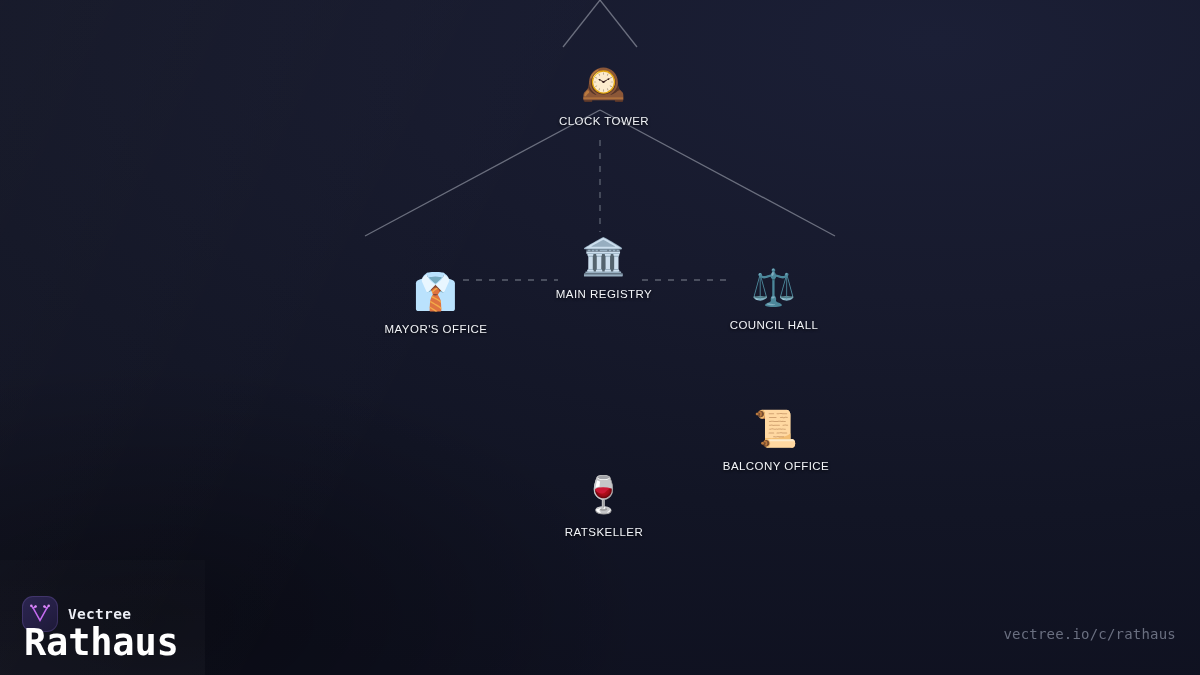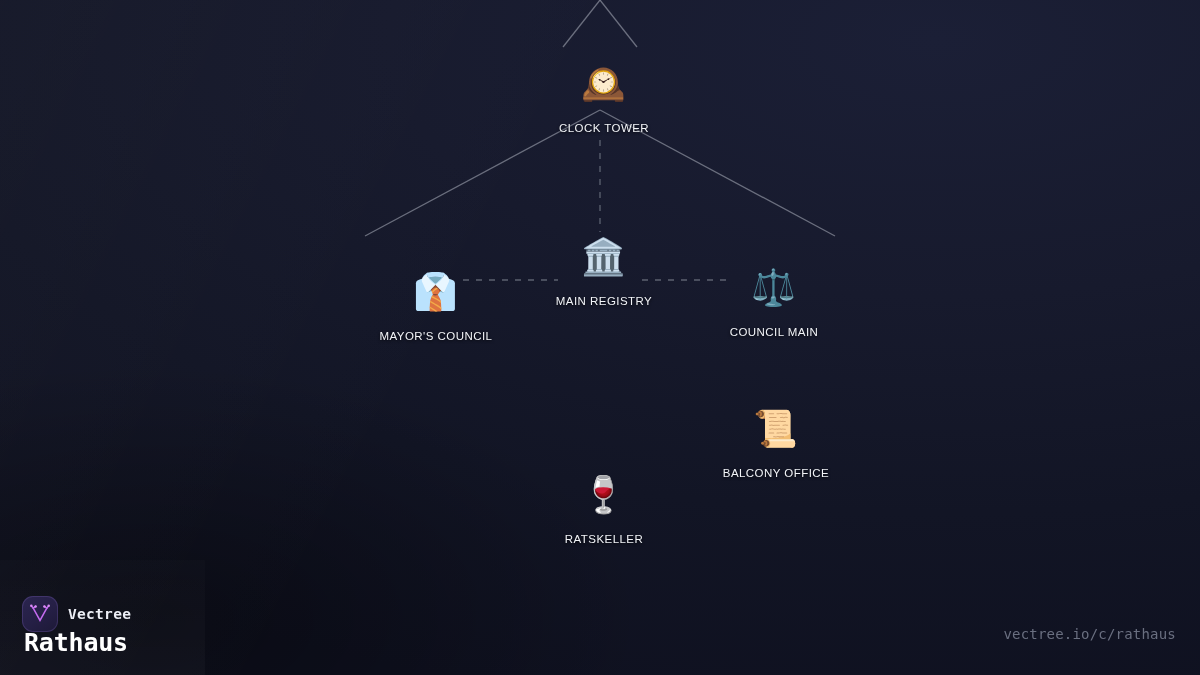--- a/index.html
+++ b/index.html
@@ -33,21 +33,21 @@
     user-select:none;
   }
   .node .glyph {
     font-size:36px;
     line-height:44px;
     display:block;
     font-family:"DejaVu Sans", sans-serif;
   }
   .node .label {
     display:block;
-    margin-top:16px;
+    margin-top:9px;
     font-size:11.5px;
     letter-spacing:0.45px;
     color:#f2f4f8;
     white-space:nowrap;
     text-shadow:0 1px 3px rgba(0,0,0,0.75);
   }
 
   #brand-panel {
     position:absolute;
     left:0; bottom:0;
@@ -65,23 +65,23 @@
     background:linear-gradient(145deg,#2b2550 0%,#251f45 55%,#1d1937 100%);
     box-shadow:inset 0 0 0 1px rgba(150,120,220,0.22);
     display:flex; align-items:center; justify-content:center;
   }
   #brand-name {
     font-family:"DejaVu Sans Mono", monospace;
     font-size:14.5px; font-weight:700;
     color:#eceef5; letter-spacing:0.3px;
   }
   #page-title {
-    position:absolute; left:24px; top:73px;
+    position:absolute; left:24px; top:66px;
     font-family:"DejaVu Sans Mono", monospace;
-    font-size:25px; font-weight:700;
+    font-size:37px; font-weight:700;
     color:#ffffff; letter-spacing:-0.2px;
   }
   #site-url {
     position:absolute; right:24px; bottom:33px;
     font-family:"DejaVu Sans Mono", monospace;
     font-size:14px;
     color:#6a6f80; letter-spacing:0.2px;
   }
 </style>
 </head>
@@ -106,31 +106,31 @@
     </g>
   </svg>
 
   <div class="node" style="left:604px; top:62px;">
     <span class="glyph">🕰️</span>
     <span class="label">CLOCK TOWER</span>
   </div>
 
   <div class="node" style="left:436px; top:270px;">
     <span class="glyph">👔</span>
-    <span class="label">MAYOR'S COUNCIL</span>
+    <span class="label">MAYOR'S OFFICE</span>
   </div>
 
   <div class="node" style="left:604px; top:235px;">
     <span class="glyph">🏛️</span>
     <span class="label">MAIN REGISTRY</span>
   </div>
 
   <div class="node" style="left:774px; top:266px;">
     <span class="glyph">⚖️</span>
-    <span class="label">COUNCIL MAIN</span>
+    <span class="label">COUNCIL HALL</span>
   </div>
 
   <div class="node" style="left:776px; top:407px;">
     <span class="glyph">📜</span>
     <span class="label">BALCONY OFFICE</span>
   </div>
 
   <div class="node" style="left:604px; top:473px;">
     <span class="glyph">🍷</span>
     <span class="label">RATSKELLER</span>

